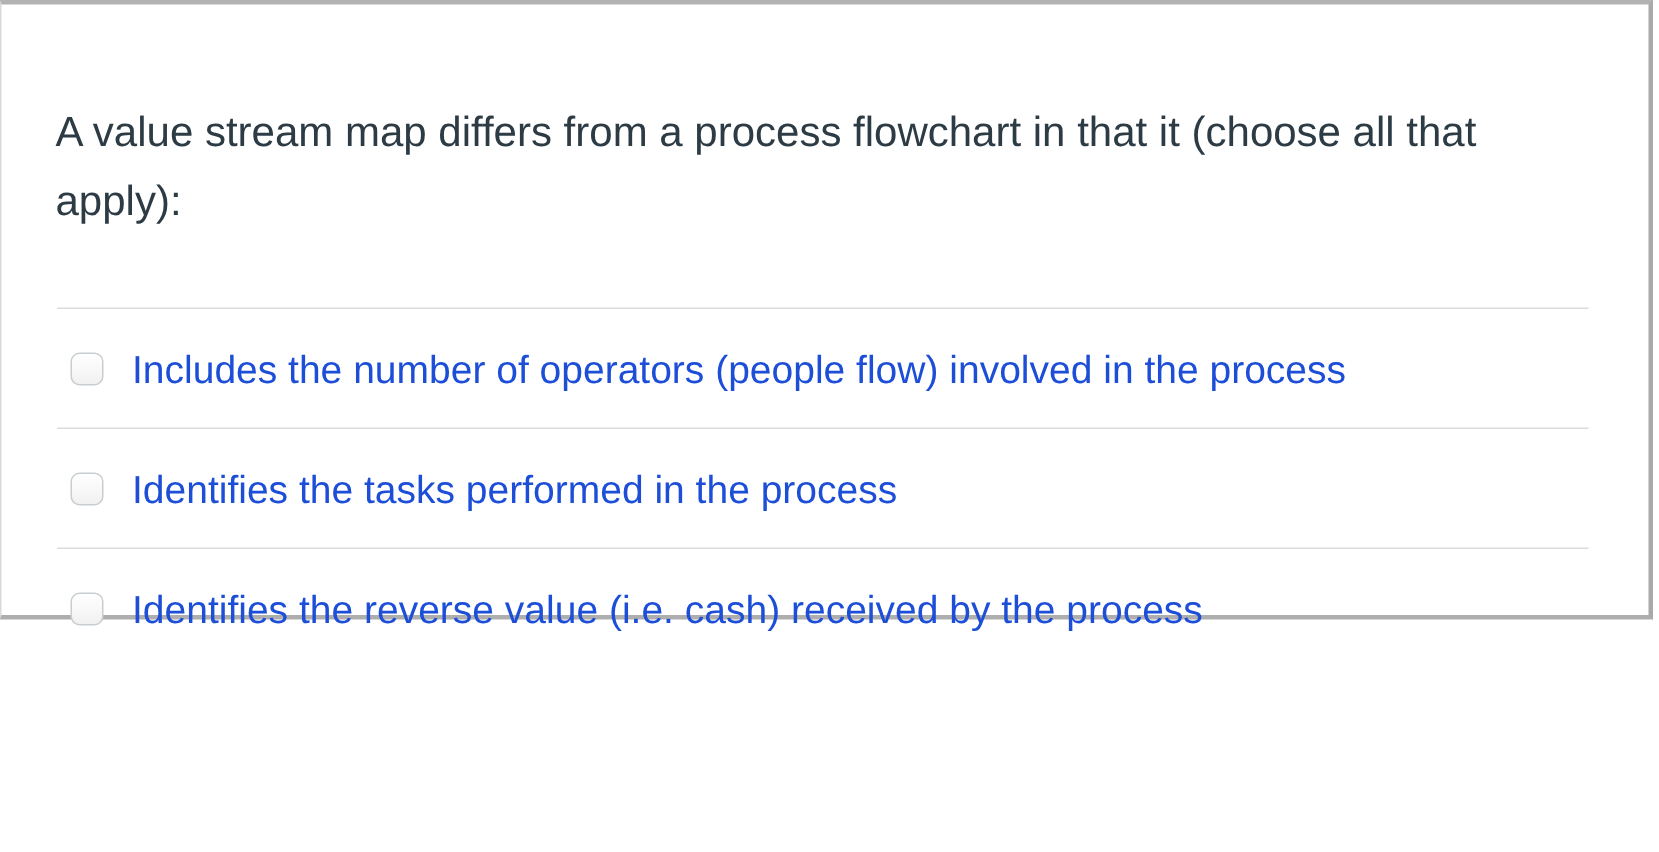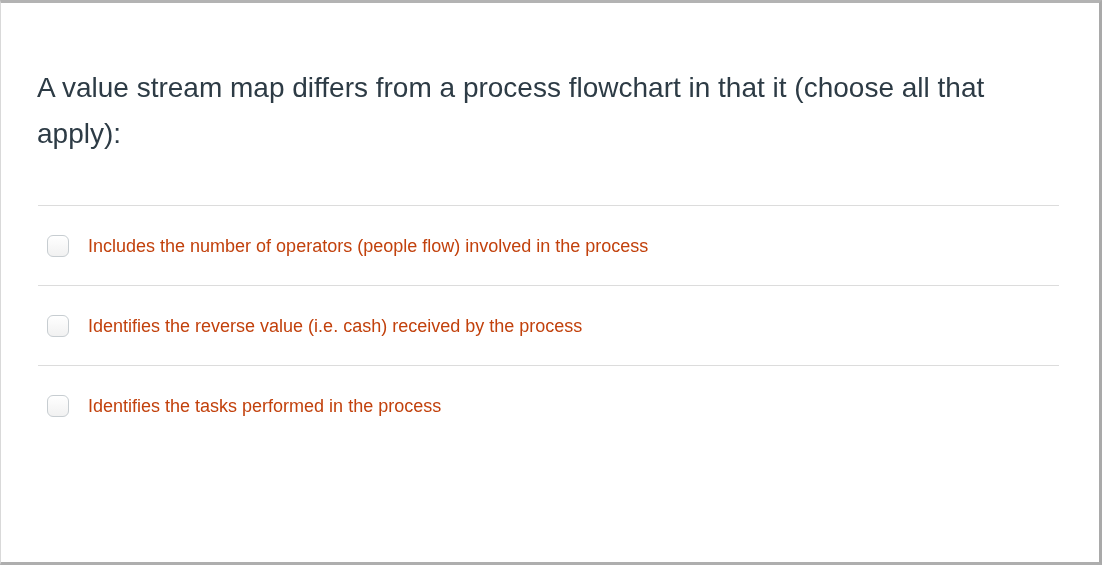--- a/index.html
+++ b/index.html
@@ -13,21 +13,21 @@
     height: 568px;
     position: relative;
     overflow: hidden;
   }
   .card {
     position: absolute;
     top: 0;
     left: 0;
     box-sizing: border-box;
     width: 1102px;
-    height: 565px;
+    height: 413px;
     background: #ffffff;
     border-top: 3px solid #b3b3b3;
     border-right: 3px solid #a9a9a9;
     border-bottom: 3px solid #aeaeae;
     border-left: 1px solid #d9d9d9;
   }
   .question {
     margin: 62px 40px 0 36px;
     max-width: 1030px;
     font-size: 28px;
@@ -49,44 +49,44 @@
     width: 22px;
     height: 22px;
     box-sizing: border-box;
     border: 1px solid #c7cdd1;
     border-radius: 6px;
     background: linear-gradient(#ffffff, #f1f1f1);
     box-shadow: inset 0 1px 0 rgba(255,255,255,0.8);
     margin: 0 19px 0 9px;
   }
   .option-label {
-    font-size: 18px;
+    font-size: 26px;
     line-height: 34px;
-    color: #c2410c;
+    color: #1d4ed8;
   }
 </style>
 </head>
 <body>
 
 <div class="card">
 
   <div class="question">A value stream map differs from a process flowchart in that it (choose all that apply):</div>
 
   <div class="options">
 
     <div class="option-row">
       <span class="checkbox"></span>
       <span class="option-label">Includes the number of operators (people flow) involved in the process</span>
     </div>
 
 
     <div class="option-row">
       <span class="checkbox"></span>
-      <span class="option-label">Identifies the reverse value (i.e. cash) received by the process</span>
+      <span class="option-label">Identifies the tasks performed in the process</span>
     </div>
 
     <div class="option-row">
       <span class="checkbox"></span>
-      <span class="option-label">Identifies the tasks performed in the process</span>
+      <span class="option-label">Identifies the reverse value (i.e. cash) received by the process</span>
     </div>
 
   </div>
 </div>
 
 </body></html>

